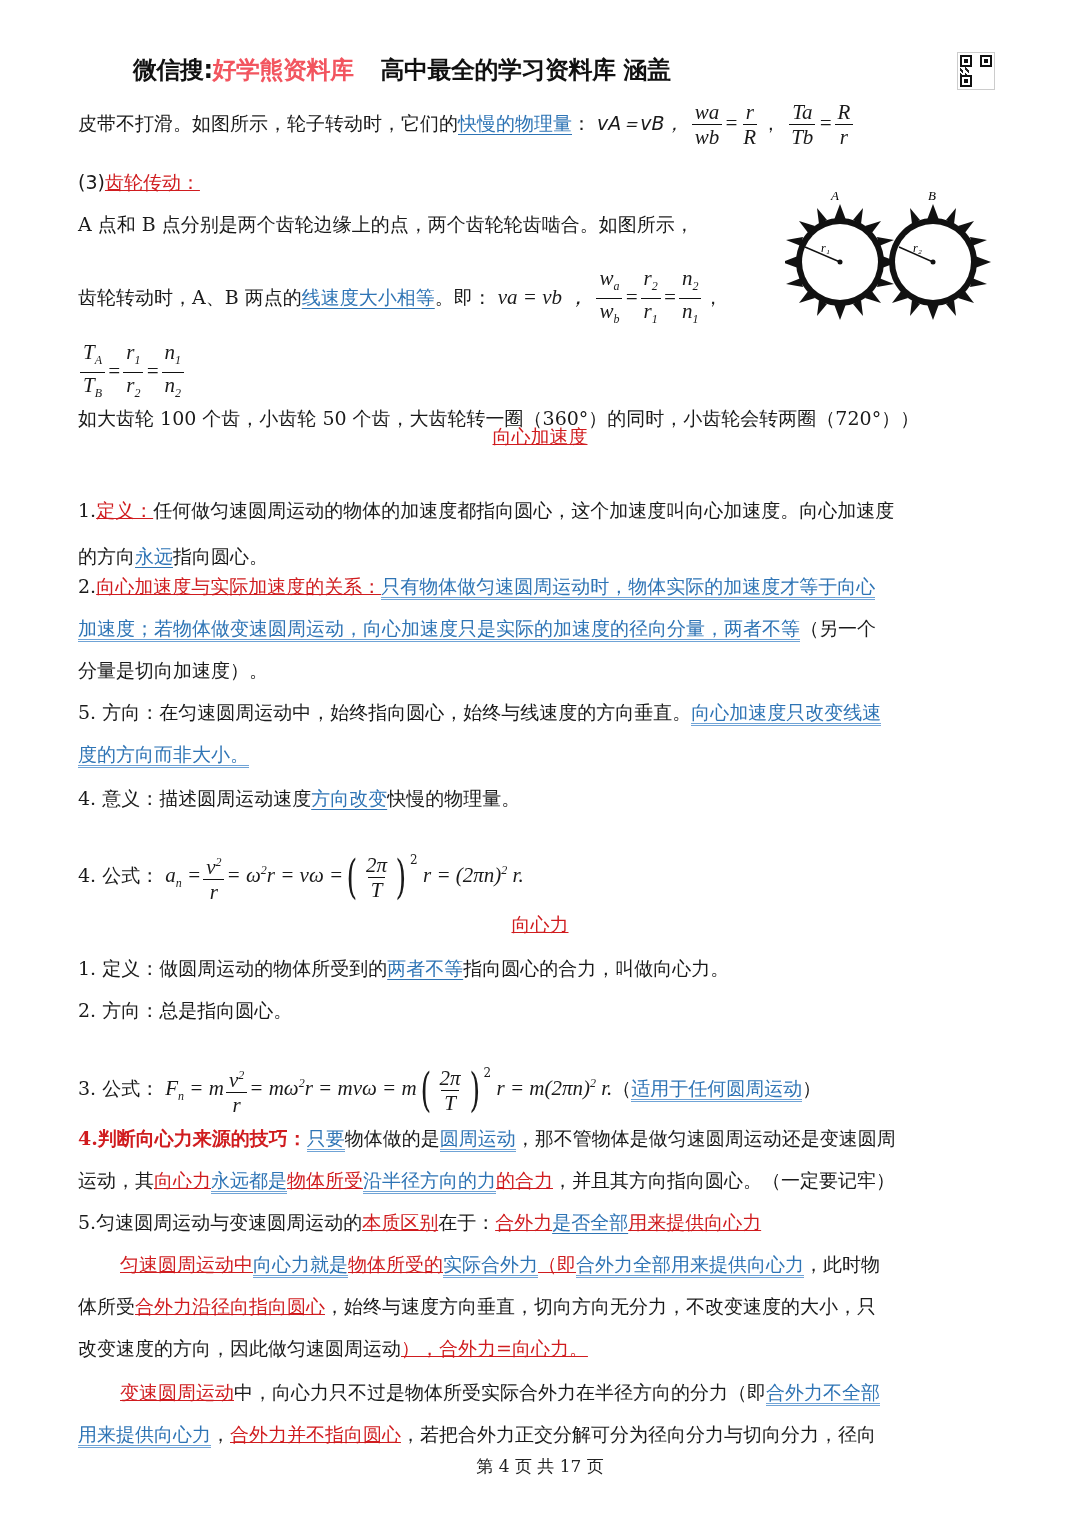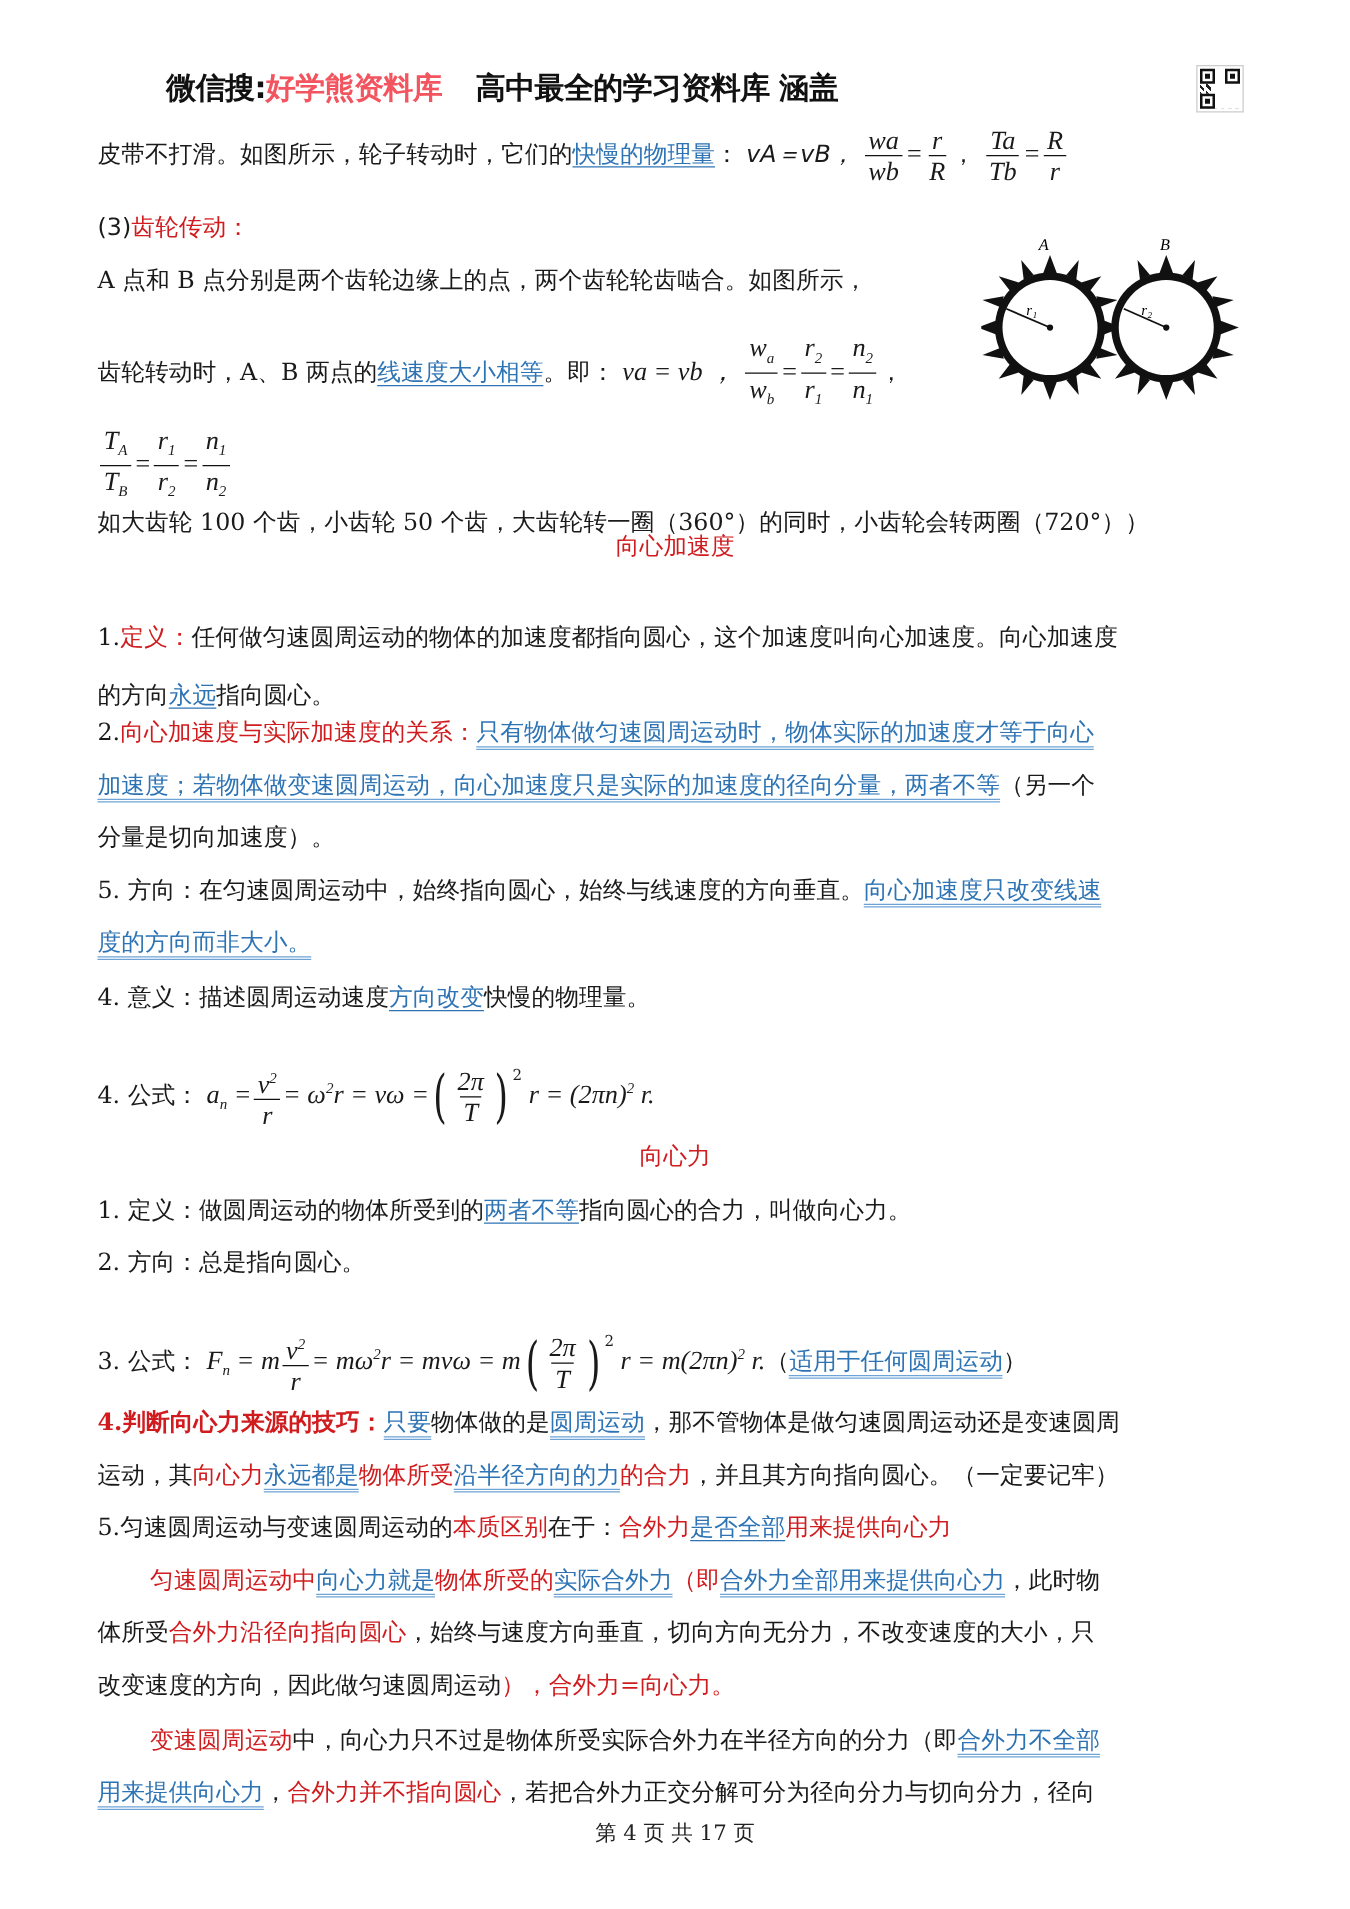--- a/index.html
+++ b/index.html
@@ -27,21 +27,21 @@
     }
     .qr .f { position: absolute; width: 8px; height: 8px; border: 2px solid #111; background: #fff; }
     .qr .f::after { content: ""; position: absolute; left: 2px; top: 2px; width: 4px; height: 4px; background: #111; }
 
     .line {
       position: absolute; left: 78px; font-size: 19px; line-height: 28px;
       white-space: nowrap;
     }
     .u { color: #2e74b5; text-decoration: underline; text-underline-offset: 4px; text-decoration-thickness: 1px; }
     .u2 { color: #2e74b5; border-bottom: 3px double #6fa3d6; }
-    .r { color: #d01c1f; }
+    .r { color: #d01c1f; text-decoration: underline; }
     .rb { color: #d01c1f; font-weight: bold; }
     .sans { font-family: "DejaVu Sans", "Liberation Sans", sans-serif; }
     .it { font-style: italic; text-align: center; }
     .center { position: absolute; left: 0; width: 1080px; text-align: center; font-size: 19px; }
 
     .frac { display: inline-flex; flex-direction: column; align-items: center; vertical-align: middle; font-style: italic; font-family: "Liberation Serif", serif; font-size: 21px; line-height: 24px; margin: 0 2px; }
     .frac .num { border-bottom: 1px solid #111; padding: 0 3px; }
     .frac .den { padding: 0 3px; }
     .math { font-family: "Liberation Serif", "DejaVu Serif", serif; font-style: italic; font-size: 21px; }
     sub, sup { font-size: 12px; }

